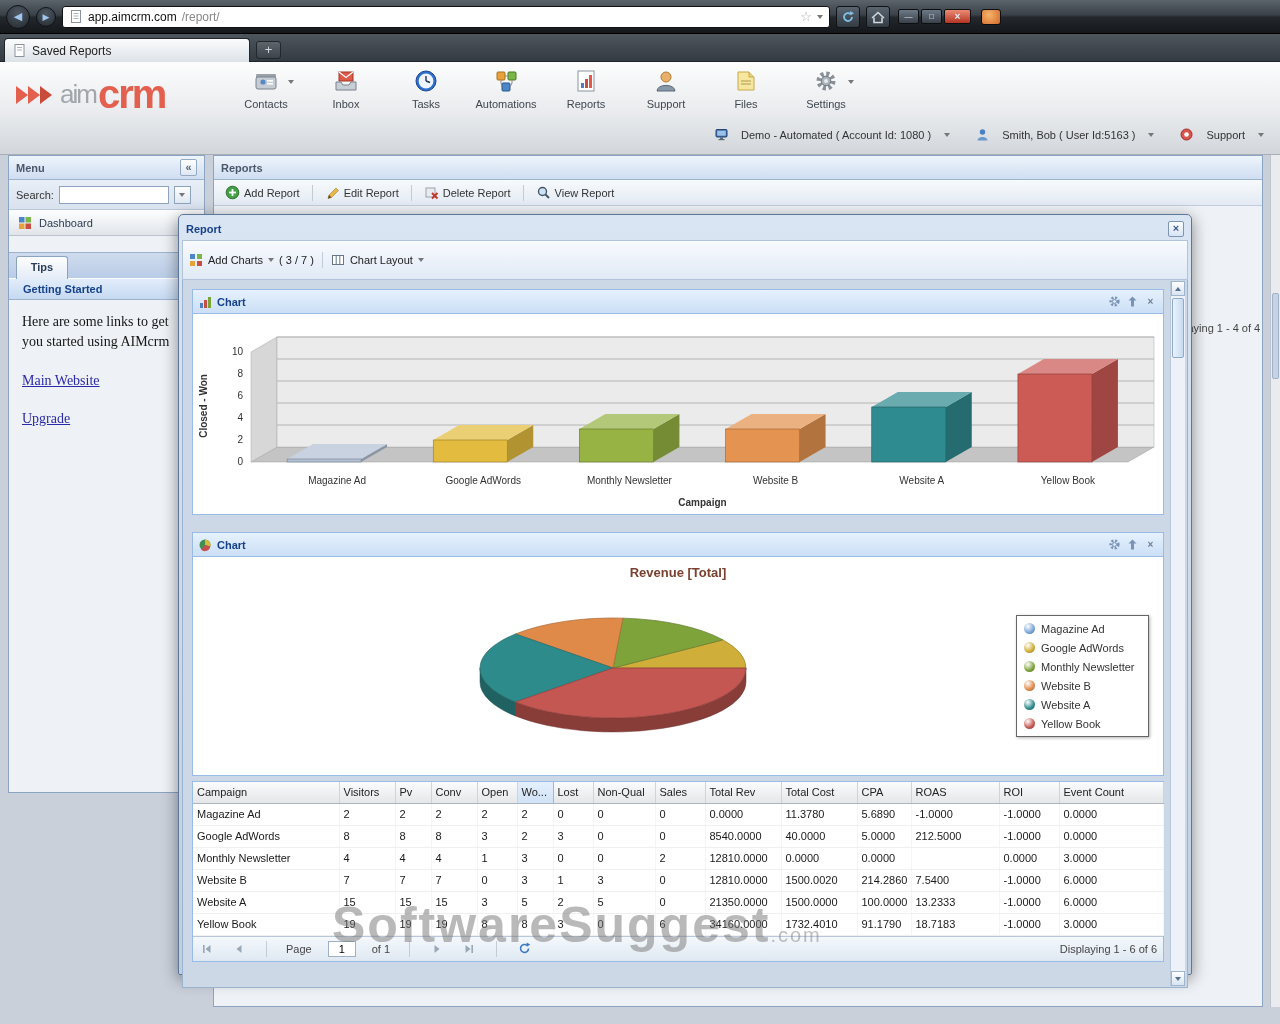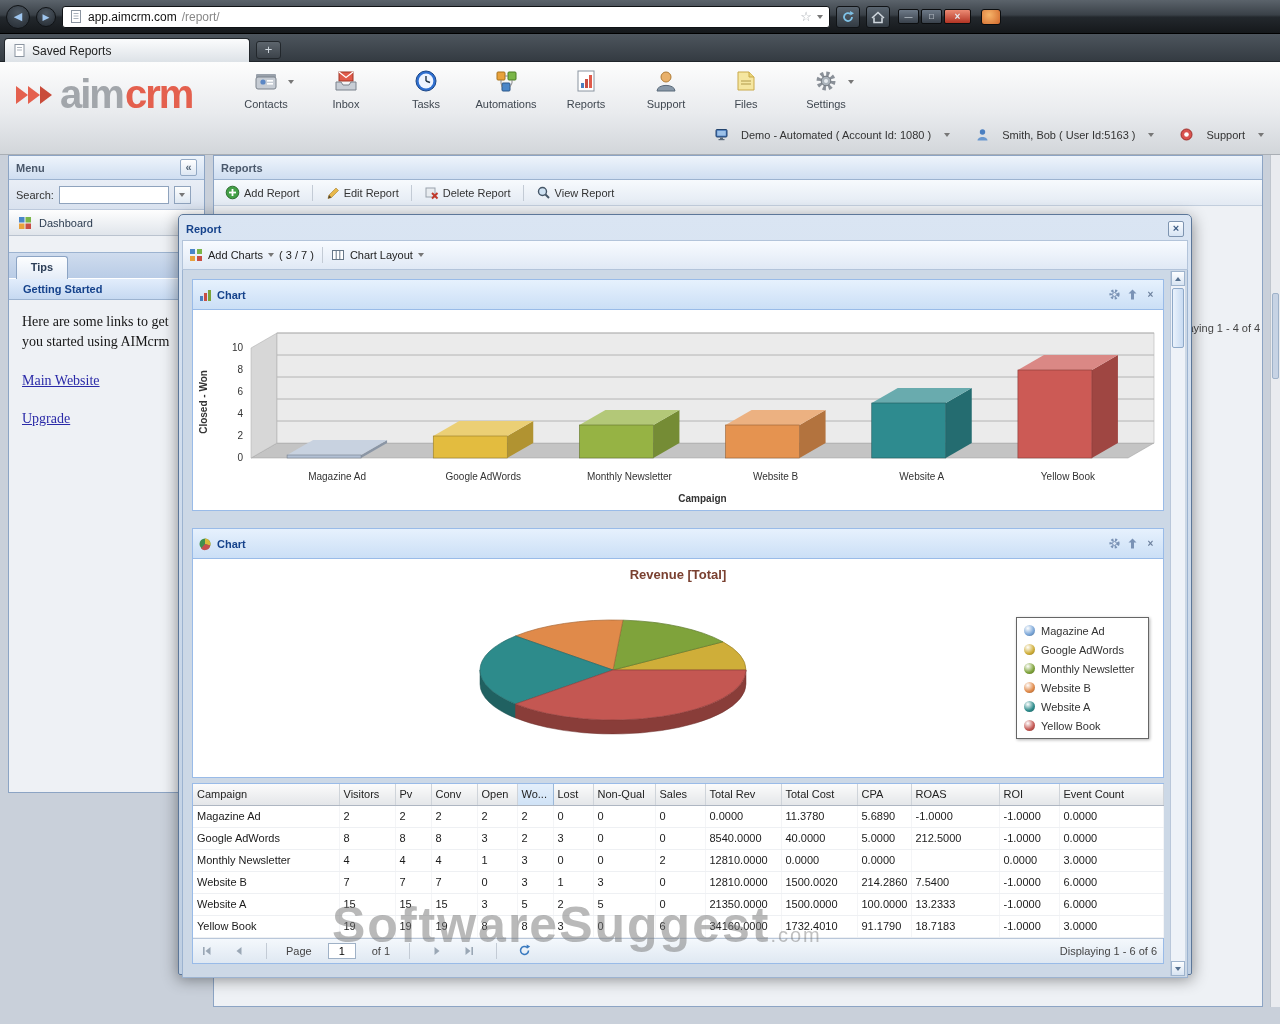--- a/index.html
+++ b/index.html
@@ -39,21 +39,21 @@
   .tab{position:absolute;left:4px;top:4px;width:246px;height:24px;border:1px solid #22272c;border-bottom:none;
     background:linear-gradient(#fbfcfd,#dde2e7);border-radius:4px 4px 0 0;
     display:flex;align-items:center;gap:6px;padding:0 8px;font-size:12px;color:#222}
   .newtab{position:absolute;left:256px;top:7px;width:25px;height:18px;border:1px solid #22272c;border-radius:3px;
     background:linear-gradient(#5d656d,#3c434a);color:#d4dbe2;text-align:center;line-height:16px;font-size:13px}
 
   
   .appheader{position:absolute;top:62px;left:0;width:1280px;height:93px;
     background:linear-gradient(#fdfdfd,#e9ebee 55%,#d2d6da);border-bottom:1px solid #a9aeb4}
   .logo{position:absolute;left:14px;top:10px;display:flex;align-items:center;gap:2px}
-  .logo .aim{font-size:40px;font-weight:bold;color:#a2a6ab;letter-spacing:-2px}
+  .logo .aim{font-size:26px;font-weight:normal;color:#a2a6ab;letter-spacing:-2px}
   .logo .crm{font-size:40px;font-weight:bold;color:#e4604e;letter-spacing:-2px}
   .mainnav{position:absolute;left:226px;top:2px;display:flex}
   .navitem{width:80px;display:flex;flex-direction:column;align-items:center;gap:4px;padding-top:4px;
     color:#3f4750;font-size:11px;position:relative;cursor:default}
   .navitem .dd{position:absolute;right:12px;top:16px}
   .acctbar{position:absolute;right:16px;top:66px;display:flex;gap:26px;align-items:center;color:#333}
   .acctitem{display:flex;align-items:center;gap:13px}
 
   
   .sidebar{position:absolute;left:8px;top:155px;width:197px;height:638px;border:1px solid #8ca4c4;background:#eef1f5;z-index:5}
@@ -87,36 +87,36 @@
   .appscroll{position:absolute;right:0;top:155px;width:10px;height:852px;background:#e9ebef;border-left:1px solid #bfc5cd;z-index:3}
   .appscroll .thumb{position:absolute;left:1px;right:1px;top:138px;height:86px;background:#c7d3e4;border:1px solid #9fb2c9;border-radius:2px}
 
   
   .modal{position:absolute;left:178px;top:214px;width:1014px;height:761px;z-index:20;
     background:linear-gradient(#dae5f3,#bfcfe2);border:1px solid #5c7799;border-radius:5px 5px 2px 2px;
     padding:3px;box-shadow:0 4px 16px rgba(0,0,0,.45)}
   .modal-title{height:22px;display:flex;align-items:center;padding:0 4px;font-weight:bold;color:#15428b}
   .modal-close{margin-left:auto;width:16px;height:16px;border:1px solid #7e94b0;border-radius:2px;
     background:linear-gradient(#fbfdff,#d7e4f4);color:#3b5a82;font-size:11px;text-align:center;line-height:13px;font-weight:bold}
-  .modal-tb{height:30px;background:linear-gradient(#f8fbff,#e0e9f5);border:1px solid #b3c4da;
+  .modal-tb{height:40px;background:linear-gradient(#f8fbff,#e0e9f5);border:1px solid #b3c4da;
     display:flex;align-items:center;gap:5px;padding:0 6px;color:#222}
   .modal-body{position:relative;height:708px;background:#ccd8e6;border:1px solid #9cb3d0;border-top:none;
     overflow:hidden;padding:9px}
   .vscroll{position:absolute;right:2px;top:1px;bottom:1px;width:15px;background:#eef2f8;border-left:1px solid #b9c7da}
   .vscroll .sb{position:absolute;left:0;right:0;height:15px;background:linear-gradient(#fdfeff,#d8e4f2);border:1px solid #9fb4cd;
     display:flex;align-items:center;justify-content:center}
   .vscroll .up{top:0}.vscroll .down{bottom:0}
   .vscroll .thumb{position:absolute;left:1px;right:1px;top:17px;height:60px;
     background:linear-gradient(90deg,#eaf2fc,#c8dbf2);border:1px solid #8fa9c8;border-radius:2px}
   .upcaret{width:0;height:0;border-left:3px solid transparent;border-right:3px solid transparent;border-bottom:4px solid #55708f}
   .downcaret{width:0;height:0;border-left:3px solid transparent;border-right:3px solid transparent;border-top:4px solid #55708f}
 
   .portlet{width:972px;border:1px solid #99bbe8;background:#fff;margin-bottom:17px}
   .portlet.tight{margin-bottom:5px}
-  .portlet-h{height:30px;background:linear-gradient(#e6f1fd,#cbdff6);border-bottom:1px solid #99bbe8;
+  .portlet-h{height:24px;background:linear-gradient(#e6f1fd,#cbdff6);border-bottom:1px solid #99bbe8;
     display:flex;align-items:center;gap:5px;padding:0 5px;font-weight:bold;color:#15428b}
   .tools{margin-left:auto;display:flex;gap:3px}
   .tool{width:15px;height:15px;display:flex;align-items:center;justify-content:center;color:#6b7f9c;font-weight:bold;font-size:10px}
   #bar-body{height:200px}
   #pie-body{height:218px;position:relative}
   .pie-title{text-align:center;font-weight:bold;font-size:13px;color:#7a4030;padding-top:8px}
   .legendbox{position:absolute;left:823px;top:58px;width:133px;background:#fff;border:1px solid #666;
     box-shadow:1px 1px 3px rgba(0,0,0,.3);padding:3px 0}
   .lrow{display:flex;align-items:center;gap:6px;height:19px;padding:0 7px;color:#333}
   .sphere{width:11px;height:11px;border-radius:50%;flex:0 0 auto}

